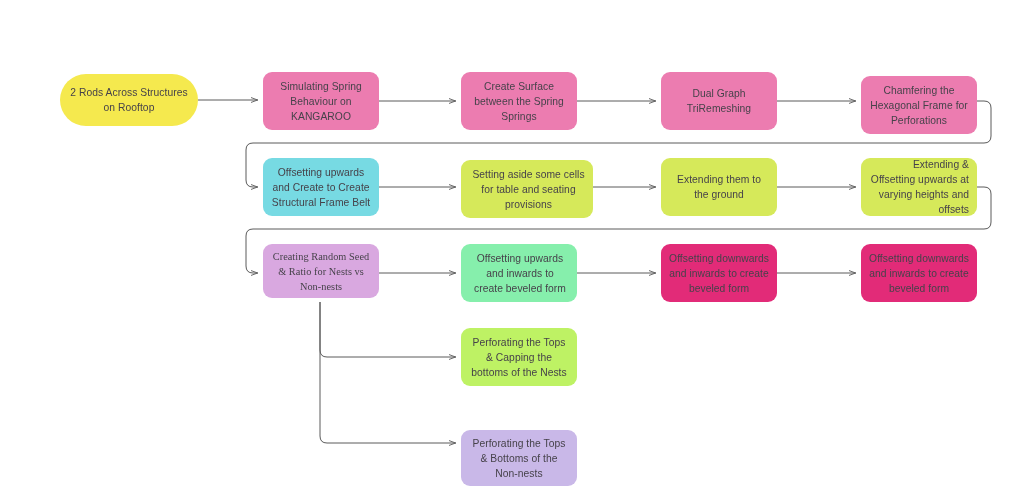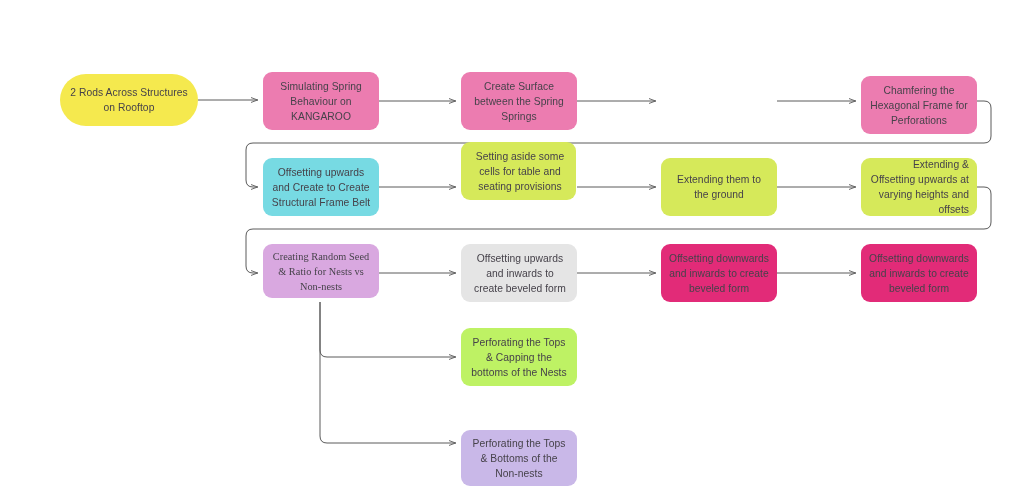--- a/index.html
+++ b/index.html
@@ -87,39 +87,42 @@
 
   <div class="node rounded-pill" id="node-start" style="left: 60px; top: 74px; width: 138px; height: 52px; background: rgb(245, 233, 78); color: rgb(70, 66, 74);">
     <span class="label">2 Rods Across Structures on Rooftop</span>
   </div>
   <div class="node" id="node-n1" style="left: 263px; top: 72px; width: 116px; height: 58px; background: rgb(236, 124, 176); color: rgb(70, 66, 74);">
     <span class="label">Simulating Spring Behaviour on KANGAROO</span>
   </div>
   <div class="node" id="node-n2" style="left: 461px; top: 72px; width: 116px; height: 58px; background: rgb(236, 124, 176); color: rgb(70, 66, 74);">
     <span class="label">Create Surface between the Spring Springs</span>
   </div>
+  <div class="node" id="node-n3" style="left: 661px; top: 72px; width: 116px; height: 58px; background: rgb(236, 124, 176); color: rgb(70, 66, 74);">
+    <span class="label">Dual Graph TriRemeshing</span>
+  </div>
   <div class="node" id="node-n4" style="left: 861px; top: 76px; width: 116px; height: 58px; background: rgb(236, 124, 176); color: rgb(70, 66, 74);">
     <span class="label">Chamfering the Hexagonal Frame for Perforations</span>
   </div>
   <div class="node" id="node-n5" style="left: 263px; top: 158px; width: 116px; height: 58px; background: rgb(119, 218, 227); color: rgb(70, 66, 74);">
     <span class="label">Offsetting upwards and Create to Create Structural Frame Belt</span>
   </div>
-  <div class="node" id="node-n6" style="left: 461px; top: 142px; width: 115px; height: 58px; background: rgb(214, 233, 90); color: rgb(70, 66, 74); padding-left: 11px;">
+  <div class="node" id="node-n6" style="left: 461px; top: 160px; width: 132px; height: 58px; background: rgb(214, 233, 90); color: rgb(70, 66, 74); padding-left: 11px;">
     <span class="label">Setting aside some cells for table and seating provisions</span>
   </div>
   <div class="node" id="node-n7" style="left: 661px; top: 158px; width: 116px; height: 58px; background: rgb(214, 233, 90); color: rgb(70, 66, 74); align-items: center;">
     <span class="label">Extending them to the ground</span>
   </div>
   <div class="node" id="node-n8" style="left: 861px; top: 158px; width: 116px; height: 58px; background: rgb(214, 233, 90); color: rgb(70, 66, 74); text-align: right;">
     <span class="label">Extending &amp; Offsetting upwards at varying heights and offsets</span>
   </div>
   <div class="node" id="node-n9" style="left: 263px; top: 244px; width: 116px; height: 54px; background: rgb(217, 168, 224); color: rgb(70, 66, 74); font-family: Liberation Serif, serif;">
     <span class="label">Creating Random Seed &amp; Ratio for Nests vs Non-nests</span>
   </div>
-  <div class="node" id="node-n10" style="left: 461px; top: 244px; width: 116px; height: 58px; background: #e5e5e5; color: rgb(70, 66, 74); padding-left: 10px;">
+  <div class="node" id="node-n10" style="left: 461px; top: 244px; width: 116px; height: 58px; background: #86efac; color: rgb(70, 66, 74); padding-left: 10px;">
     <span class="label">Offsetting upwards and inwards to create beveled form</span>
   </div>
   <div class="node" id="node-n11" style="left: 661px; top: 244px; width: 116px; height: 58px; background: rgb(226, 43, 120); color: rgb(70, 66, 74);">
     <span class="label">Offsetting downwards and inwards to create beveled form</span>
   </div>
   <div class="node" id="node-n12" style="left: 861px; top: 244px; width: 116px; height: 58px; background: rgb(226, 43, 120); color: rgb(70, 66, 74);">
     <span class="label">Offsetting downwards and inwards to create beveled form</span>
   </div>
   <div class="node" id="node-n13" style="left: 461px; top: 328px; width: 116px; height: 58px; background: #bef264; color: rgb(70, 66, 74);">
     <span class="label">Perforating the Tops &amp; Capping the bottoms of the Nests</span>

